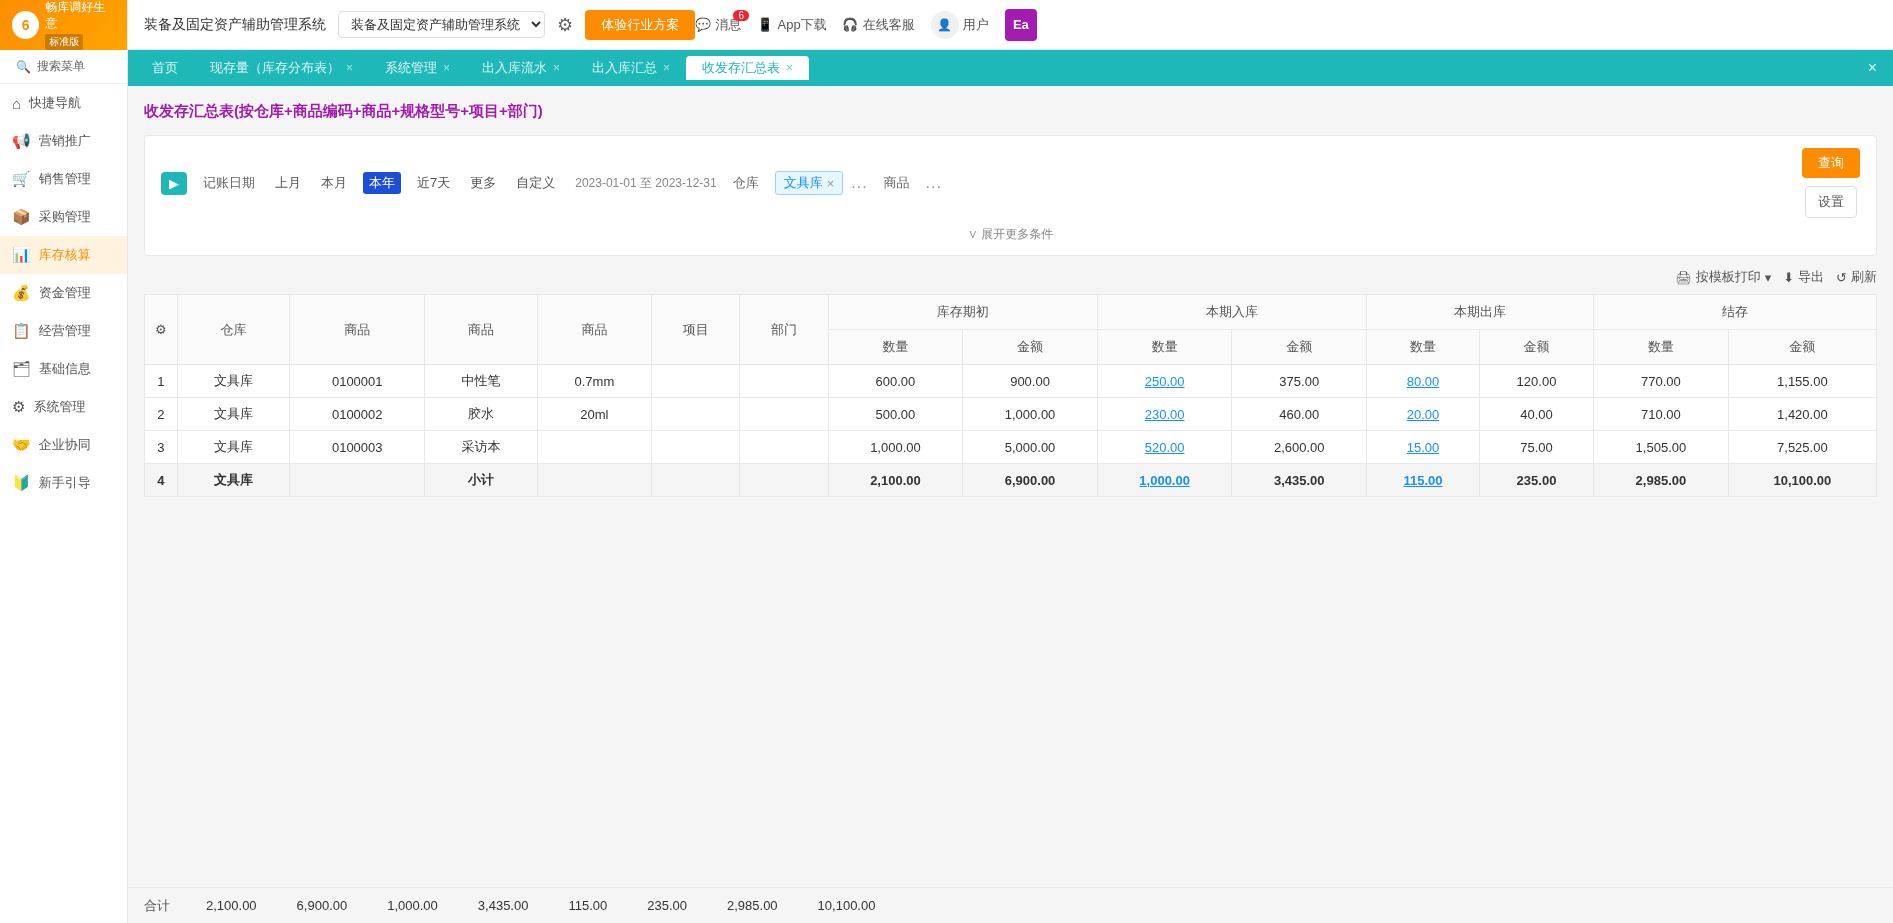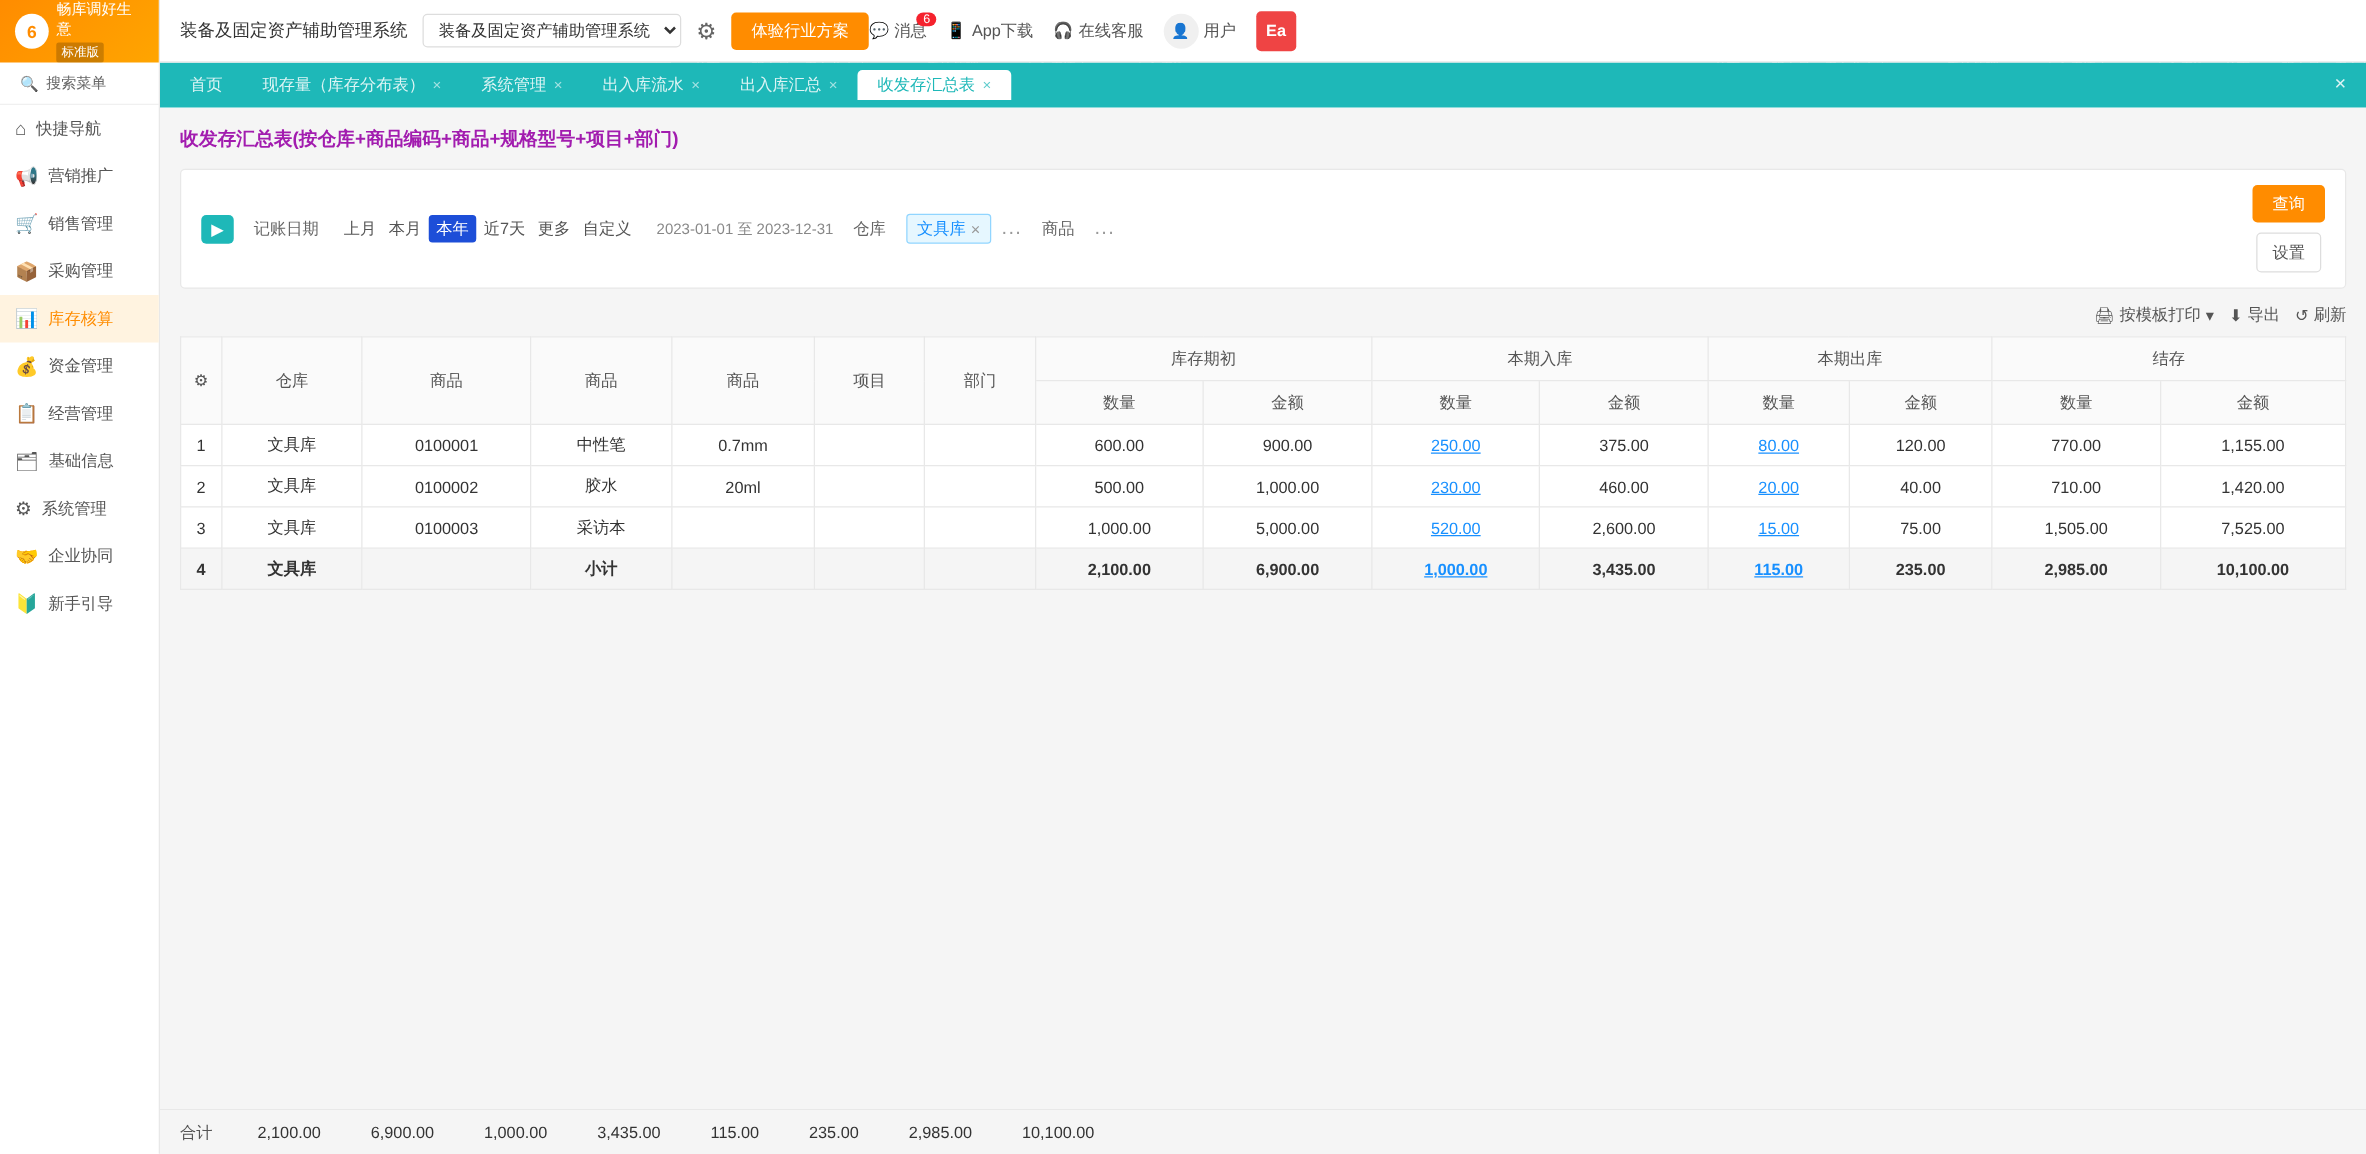--- a/index.html
+++ b/index.html
@@ -58,21 +58,21 @@
     .badge {
       position: absolute; top: -6px; right: -8px;
       background: #f5222d; color: #fff; border-radius: 10px;
       font-size: 10px; padding: 0 4px; min-width: 16px; text-align: center;
     }
     .user-avatar {
       width: 28px; height: 28px; background: #f0f0f0; border-radius: 50%;
       display: flex; align-items: center; justify-content: center; font-size: 12px; color: #999;
     }
     .ea-avatar {
-      width: 32px; height: 32px; background: #ef4444; border-radius: 4px;
+      width: 32px; height: 32px; background: #a21caf; border-radius: 4px;
       display: flex; align-items: center; justify-content: center;
       color: #fff; font-size: 13px; font-weight: bold;
     }
 
     
     .tabs-bar {
       position: fixed; left: 128px; top: 50px; right: 0; height: 36px;
       background: #1eb8b8; display: flex; align-items: center; z-index: 99; padding: 0 8px;
     }
     .tab {
@@ -103,21 +103,21 @@
       margin-bottom: 12px;
     }
     .filter-row {
       display: flex; align-items: center; gap: 16px; flex-wrap: wrap;
     }
     .filter-expand-btn {
       background: #1eb8b8; color: #fff; border: none; border-radius: 4px;
       padding: 4px 8px; cursor: pointer; font-size: 13px;
     }
     .filter-label { color: #666; font-size: 13px; }
-    .date-options { display: flex; align-items: center; gap: 2px; }
+    .date-options { display: flex; align-items: center; gap: 12px; }
     .date-btn { border: none; background: none; cursor: pointer; color: #555; font-size: 13px; padding: 2px 4px; }
     .date-btn.active { background: #1d4ed8; color: #fff; border-radius: 3px; padding: 2px 6px; }
     .date-range { color: #888; font-size: 12px; }
     .filter-warehouse { display: flex; align-items: center; gap: 8px; }
     .filter-tag {
       background: #e6f7ff; border: 1px solid #91d5ff; color: #1890ff;
       border-radius: 3px; padding: 2px 8px; font-size: 13px;
       display: flex; align-items: center; gap: 4px;
     }
     .filter-tag-close { cursor: pointer; color: #999; }
@@ -328,20 +328,23 @@
 
       <span class="filter-label">商品</span>
       <div class="filter-goods">
         <span class="filter-dots">...</span>
       </div>
 
       <div class="action-btns">
         <button class="btn-query">查询</button>
         <button class="btn-setting">设置</button>
       </div>
+    </div>
+    <div class="expand-more-row">
+      <button class="expand-more-btn">∨ 展开更多条件</button>
     </div>
   </div>
 
   <div class="table-toolbar">
     <div></div>
     <div class="table-toolbar-right">
       <div class="toolbar-btn">
         <span>🖨</span>
         <span>按模板打印</span>
         <span>▾</span>

